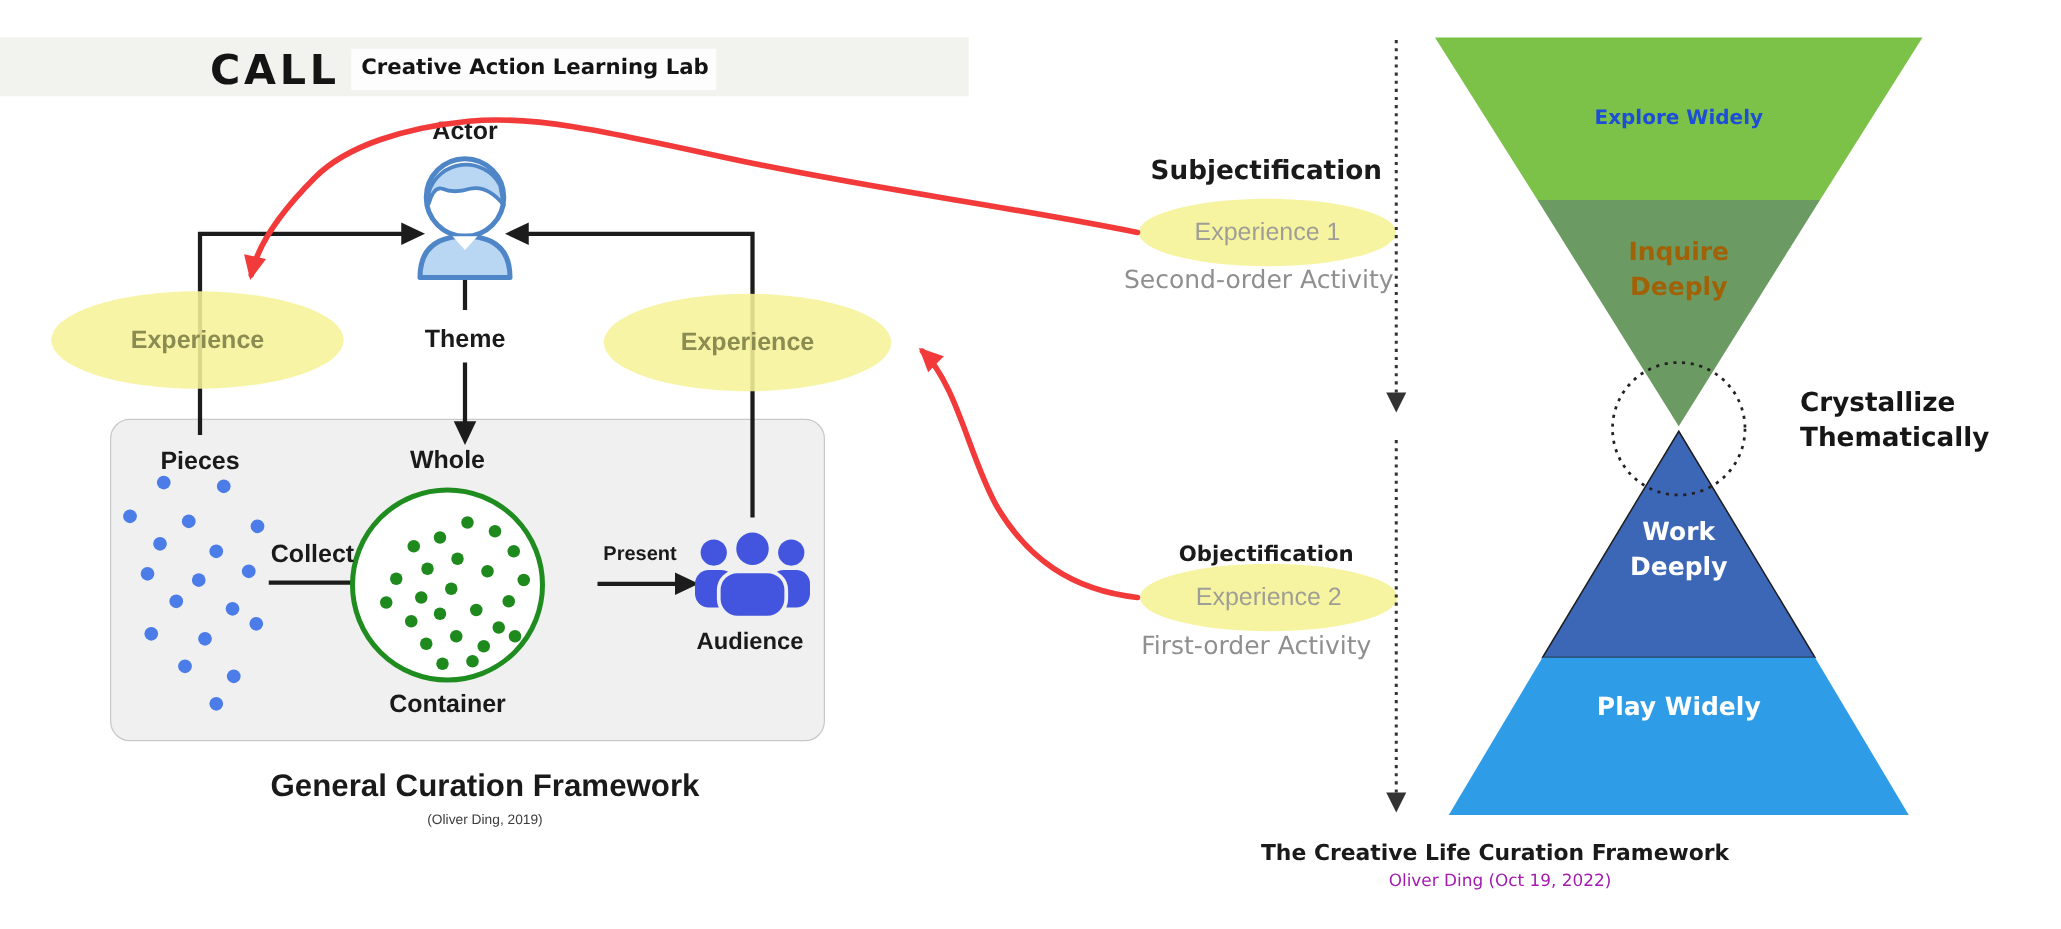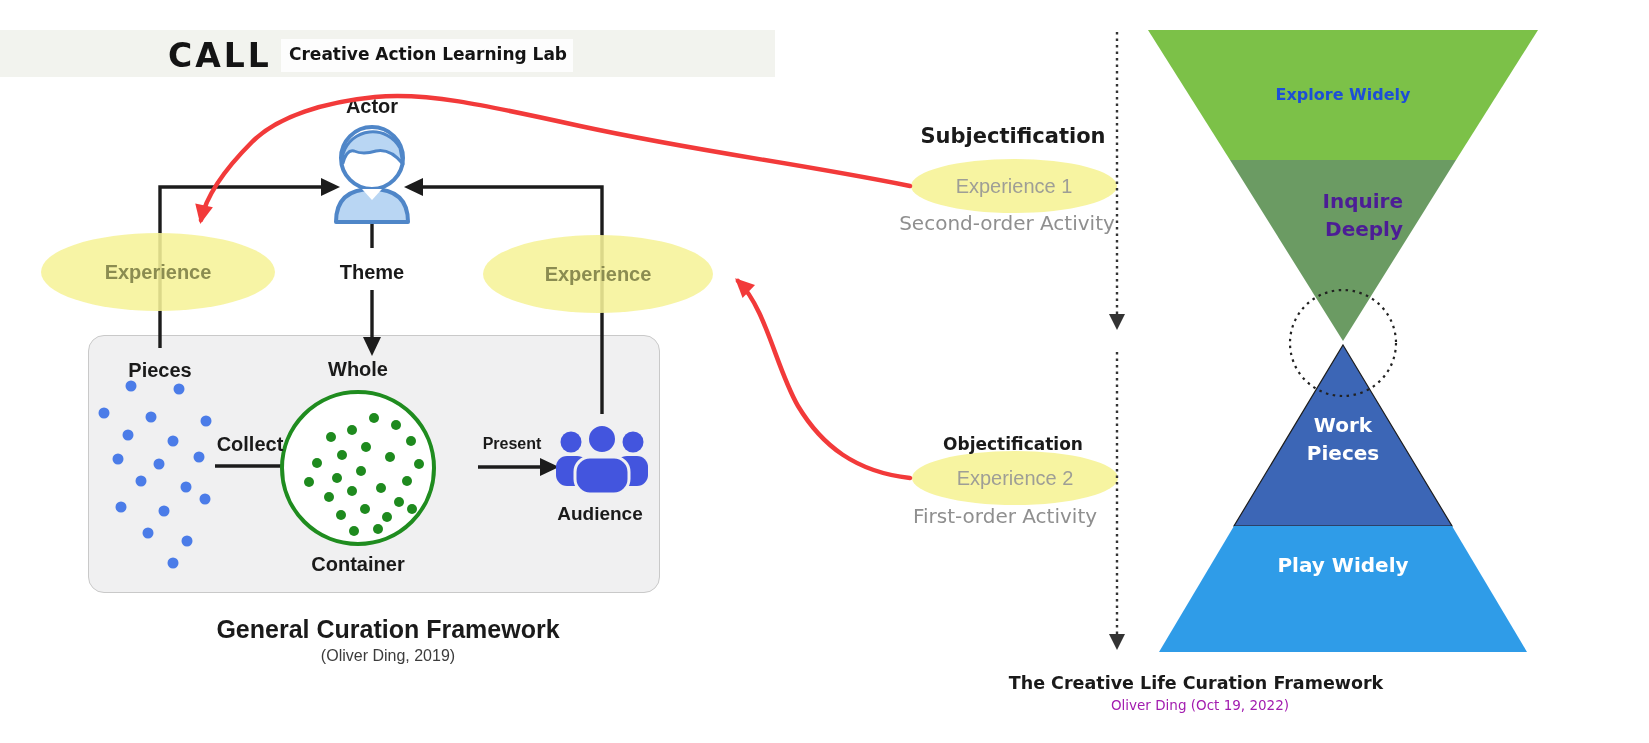--- a/index.html
+++ b/index.html
@@ -137,31 +137,32 @@
 
   <div class="abs ctr b" style="left:372px;top:106px;font-size:20px;">Actor</div>
   <div class="abs ctr b" style="left:372px;top:272px;font-size:20px;">Theme</div>
   <div class="abs ctr b" style="left:160px;top:370px;font-size:20px;">Pieces</div>
   <div class="abs ctr b" style="left:358px;top:369px;font-size:20px;">Whole</div>
   <div class="abs ctr b" style="left:250px;top:444px;font-size:20px;">Collect</div>
   <div class="abs ctr b" style="left:512px;top:444px;font-size:16px;">Present</div>
   <div class="abs ctr b" style="left:358px;top:564px;font-size:20px;">Container</div>
   <div class="abs ctr b" style="left:600px;top:514px;font-size:19px;">Audience</div>
   <div class="abs ctr b" style="left:388px;top:629px;font-size:25px;">General Curation Framework</div>
-  <div class="abs ctr" style="left:388px;top:656px;font-size:16px;color:#3c3c3c;">(Oliver Ding, 2019)</div>
+  <div class="abs ctr" style="left:388px;top:656px;font-size:11px;color:#3c3c3c;">(Oliver Ding, 2019)</div>
 
   <div class="abs ctr b" style="left:1013px;top:136px;font-size:21px;font-family:'DejaVu Sans',sans-serif;">Subjectification</div>
   <div class="abs ctr" style="left:1007px;top:223px;font-size:20px;color:#8f8f8f;font-family:'DejaVu Sans',sans-serif;">Second-order Activity</div>
   <div class="abs ctr b" style="left:1013px;top:444px;font-size:17px;font-family:'DejaVu Sans',sans-serif;">Objectification</div>
   <div class="abs ctr" style="left:1005px;top:516px;font-size:20px;color:#8f8f8f;font-family:'DejaVu Sans',sans-serif;">First-order Activity</div>
 
   <div class="abs ctr b" style="left:1343px;top:94px;font-size:16px;color:#1d4ed8;font-family:'DejaVu Sans',sans-serif;">Explore Widely</div>
-  <div class="abs b" style="left:1283px;top:187px;width:120px;text-align:right;font-size:20px;line-height:28px;color:#4c1d95;white-space:normal;font-family:'DejaVu Sans',sans-serif;">Inquire Deeply</div>
-  <div class="abs b" style="left:1293px;top:411px;width:100px;text-align:center;font-size:20px;line-height:28px;color:#ffffff;white-space:normal;font-family:'DejaVu Sans',sans-serif;">Work Pieces</div>
+  <div class="abs b" style="left:1283px;top:187px;width:120px;text-align:center;font-size:20px;line-height:28px;color:#a16207;white-space:normal;font-family:'DejaVu Sans',sans-serif;">Inquire Deeply</div>
+  <div class="abs b" style="left:1293px;top:411px;width:100px;text-align:center;font-size:20px;line-height:28px;color:#ffffff;white-space:normal;font-family:'DejaVu Sans',sans-serif;">Work Deeply</div>
   <div class="abs ctr b" style="left:1343px;top:565px;font-size:20px;color:#ffffff;font-family:'DejaVu Sans',sans-serif;">Play Widely</div>
+  <div class="abs b" style="left:1440px;top:308px;width:150px;font-size:21px;line-height:28px;color:#161616;white-space:normal;font-family:'DejaVu Sans',sans-serif;">Crystallize Thematically</div>
   <div class="abs ctr b" style="left:1196px;top:683px;font-size:17.5px;font-family:'DejaVu Sans',sans-serif;">The Creative Life Curation Framework</div>
   <div class="abs ctr" style="left:1200px;top:705px;font-size:13.5px;color:#a21caf;font-family:'DejaVu Sans',sans-serif;">Oliver Ding (Oct 19, 2022)</div>
 
   <svg width="1649" height="743" class="nopointer">
     <defs>
       <marker id="redarrow" markerUnits="userSpaceOnUse" markerWidth="22" markerHeight="22" refX="16" refY="10" orient="auto">
         <path d="M1,1 L20,10 L1,19 Z" fill="#f23a3a"></path>
       </marker>
     </defs>
     <path d="M910,186 C790,162 700,152 580,126 C480,104 425,92 375,97 C325,102 278,116 252,142 C224,170 206,196 201,220" fill="none" stroke="#f23a3a" stroke-width="4.5" stroke-linecap="round" marker-end="url(#redarrow)"></path>

